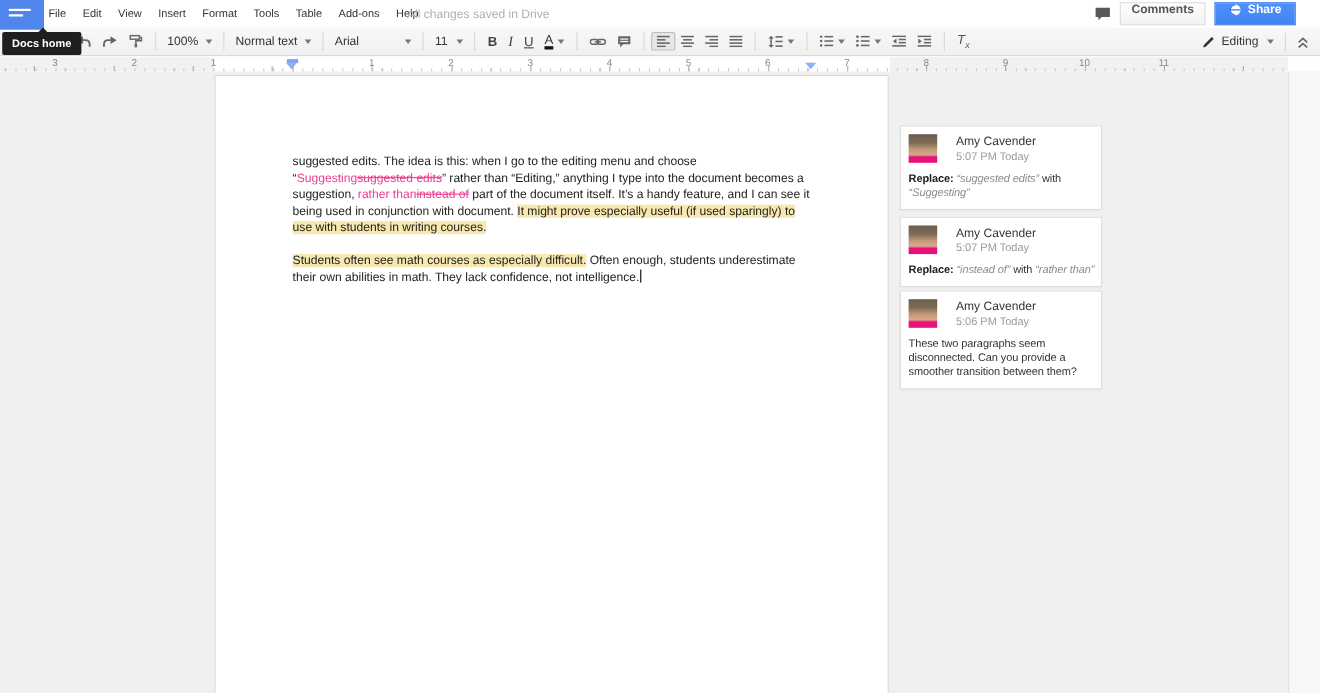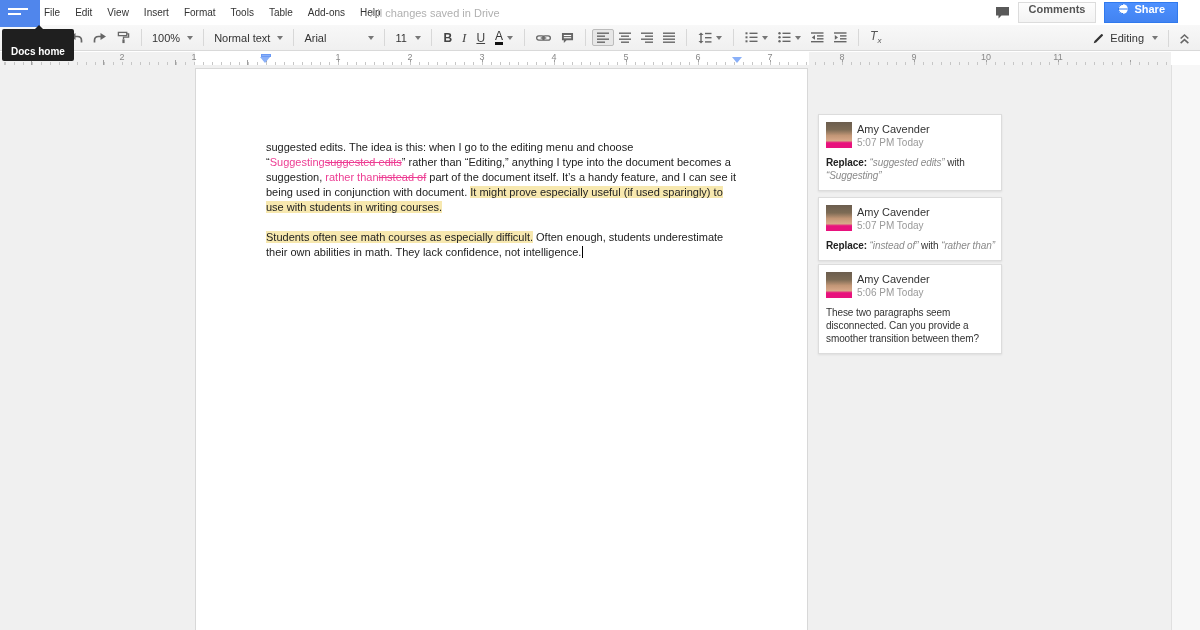--- a/index.html
+++ b/index.html
@@ -68,32 +68,32 @@
   .line { white-space:pre; height:15px; }
   .seg-plain { }
   .seg-ins { color:#ed3d93; }
   .seg-del { color:#ed3d93; text-decoration:line-through; }
   .seg-hl  { background:#f7e8af; }
   .cursor { display:inline-block; width:1px; height:12px; background:#000; vertical-align:-2px; margin-left:1px; }
 
   
   .comment-card { position:absolute; left:818px; width:184px; background:#fff; border:1px solid #dcdcdc;
                   box-shadow:0 1px 2px rgba(0,0,0,0.08); padding:7px 6px 8px 7px; }
-  .cc-head { display:flex; gap:5px; }
+  .cc-head { display:flex; gap:17px; }
   .avatar { width:26px; height:26px; flex:none;
             background:linear-gradient(180deg,#6b5d4e 0%,#7d6b55 30%,#c29676 52%,#d8a98a 72%,#e8127d 80%,#e8127d 100%); }
   .cc-name { font-size:11px; color:#333; line-height:13px; padding-top:1px; }
   .cc-time { font-size:10px; color:#999; line-height:13px; }
   .cc-body { margin-top:7px; font-size:10px; letter-spacing:-0.1px; line-height:13px; color:#333; }
   .cs-bold { font-weight:bold; color:#222;margin-top:24px; }
   .cs-quote { font-style:italic; color:#8a8a8a; }
 
   
   .tooltip { position:absolute; left:2px; top:29px; background:#1f1f1f; color:#fff; font-size:10px;
-             font-weight:bold; padding:17px 9px 4px; border-radius:2px; z-index:70; white-space:nowrap; }
+             font-weight:bold; padding:6px 9px 4px; border-radius:2px; z-index:70; white-space:nowrap; }
   .tooltip::before { content:""; position:absolute; top:-4px; left:33px;
              border-left:4px solid transparent; border-right:4px solid transparent;
              border-bottom:4px solid #1f1f1f; }
   .icon { display:inline-flex; align-items:center; flex:none; }
 </style>
 </head>
 <body>
 
 <div class="app">
 

